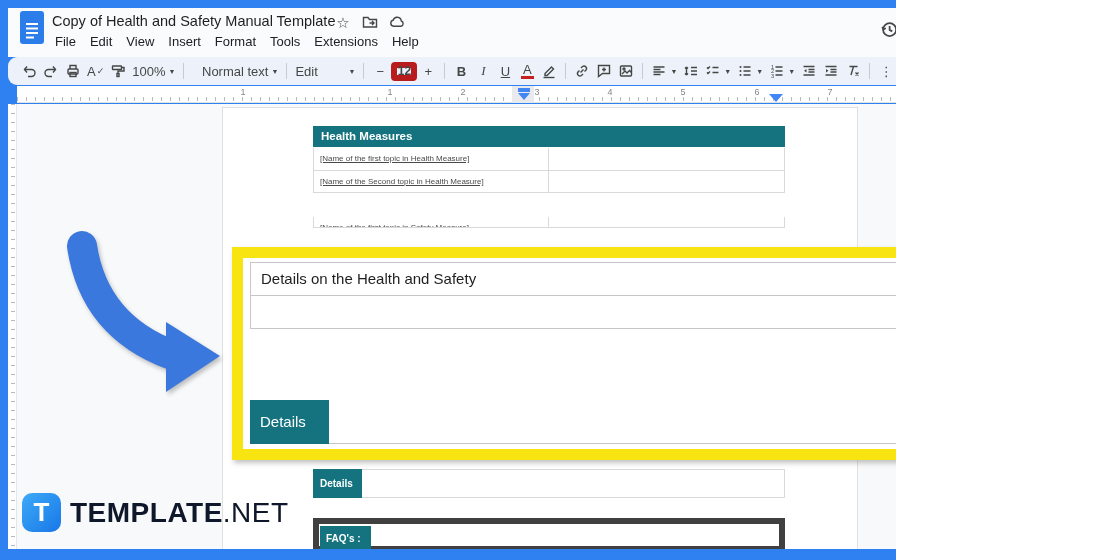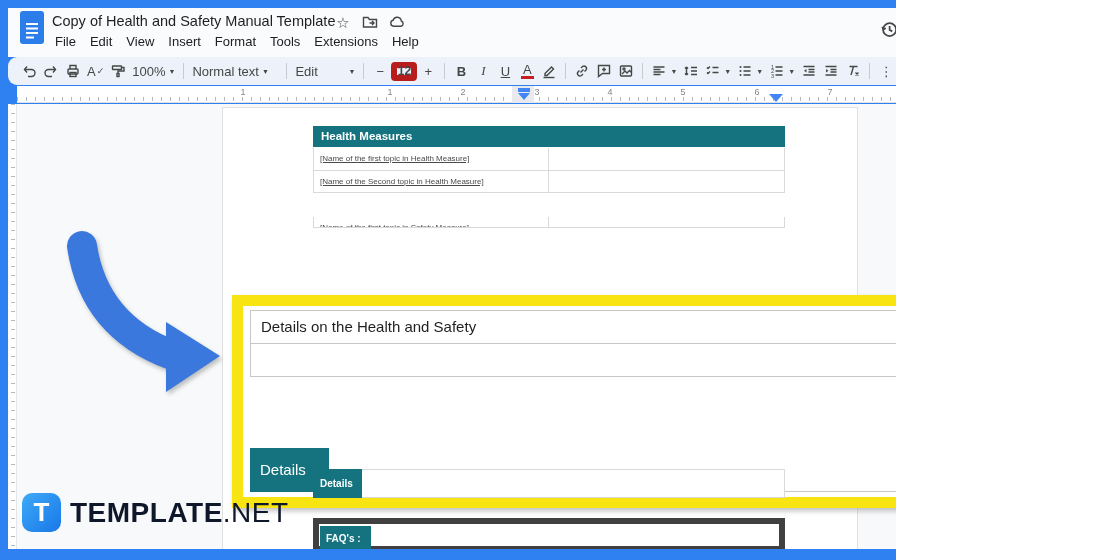--- a/index.html
+++ b/index.html
@@ -71,21 +71,21 @@
   .tbl-rows { position:relative; border:1px solid #d9d9d9; border-top:none; margin-top:1px; }
   .tbl-row { height:22px; font-size:8px; color:#4a4a4a; line-height:21px; padding-left:6px;text-decoration:underline; }
   .tbl-row + .tbl-row { border-top:1px solid #d9d9d9; }
   .col-div { position:absolute; top:0; bottom:0; left:234px; width:1px; background:#d9d9d9; }
   #health-table { top:126px; }
   #safety-table { top:216px; }
   #safety-partial { height:11px; overflow:hidden; }
 
   
   #callout { left:232px; top:247px; width:774px; height:213px; background:#f7e411;
-             box-shadow:2px 3px 5px rgba(120,120,120,.45);margin-top:48px; }
+             box-shadow:2px 3px 5px rgba(120,120,120,.45); }
   #callout-inner { left:11px; top:11px; width:752px; height:191px; background:#fff; }
   .co-box { position:absolute; left:7px; width:731px; height:34px; border:1px solid #c6c6c6;
             font-size:15px; color:#1f1f1f; line-height:32px; padding-left:10px; background:#fff; }
   #co-box-a { top:4px; }
   #co-box-b { top:37px; }
   #co-box-c { top:109px; }
   #co-row-d { position:absolute; left:7px; top:142px; width:731px; height:44px;
               border-bottom:1px solid #c6c6c6; border-right:1px solid #c6c6c6; }
   #co-details-btn { position:absolute; left:0; top:0; width:79px; height:44px; font-size:15px;
                     line-height:44px; padding-left:10px; cursor:pointer; }
@@ -210,21 +210,21 @@
           <rect x="2.5" y="3" width="9" height="3.5" rx="0.5"></rect>
           <path d="M11.5 4.5h2.5v3.5H8v2.5"></path>
           <rect x="7" y="10.5" width="2" height="3"></rect>
         </svg>
     </span>
     <span class="tb-btn">
       <span class="tb-txt">100%</span>
       <span class="caret">▼</span>
     </span>
     <span class="sep"></span>
-    <span class="tb-btn" style="min-width:92px;justify-content:flex-start">
+    <span class="tb-btn" style="min-width:92px;justify-content:flex-end">
       <span class="tb-txt">Normal text</span>
       <span class="caret">▼</span>
     </span>
     <span class="sep"></span>
     <span class="tb-btn" style="min-width:66px;justify-content:space-between">
       <span class="tb-txt">Edit</span>
       <span class="caret">▼</span>
     </span>
     <span class="sep"></span>
     <span class="tb-btn">−</span>

